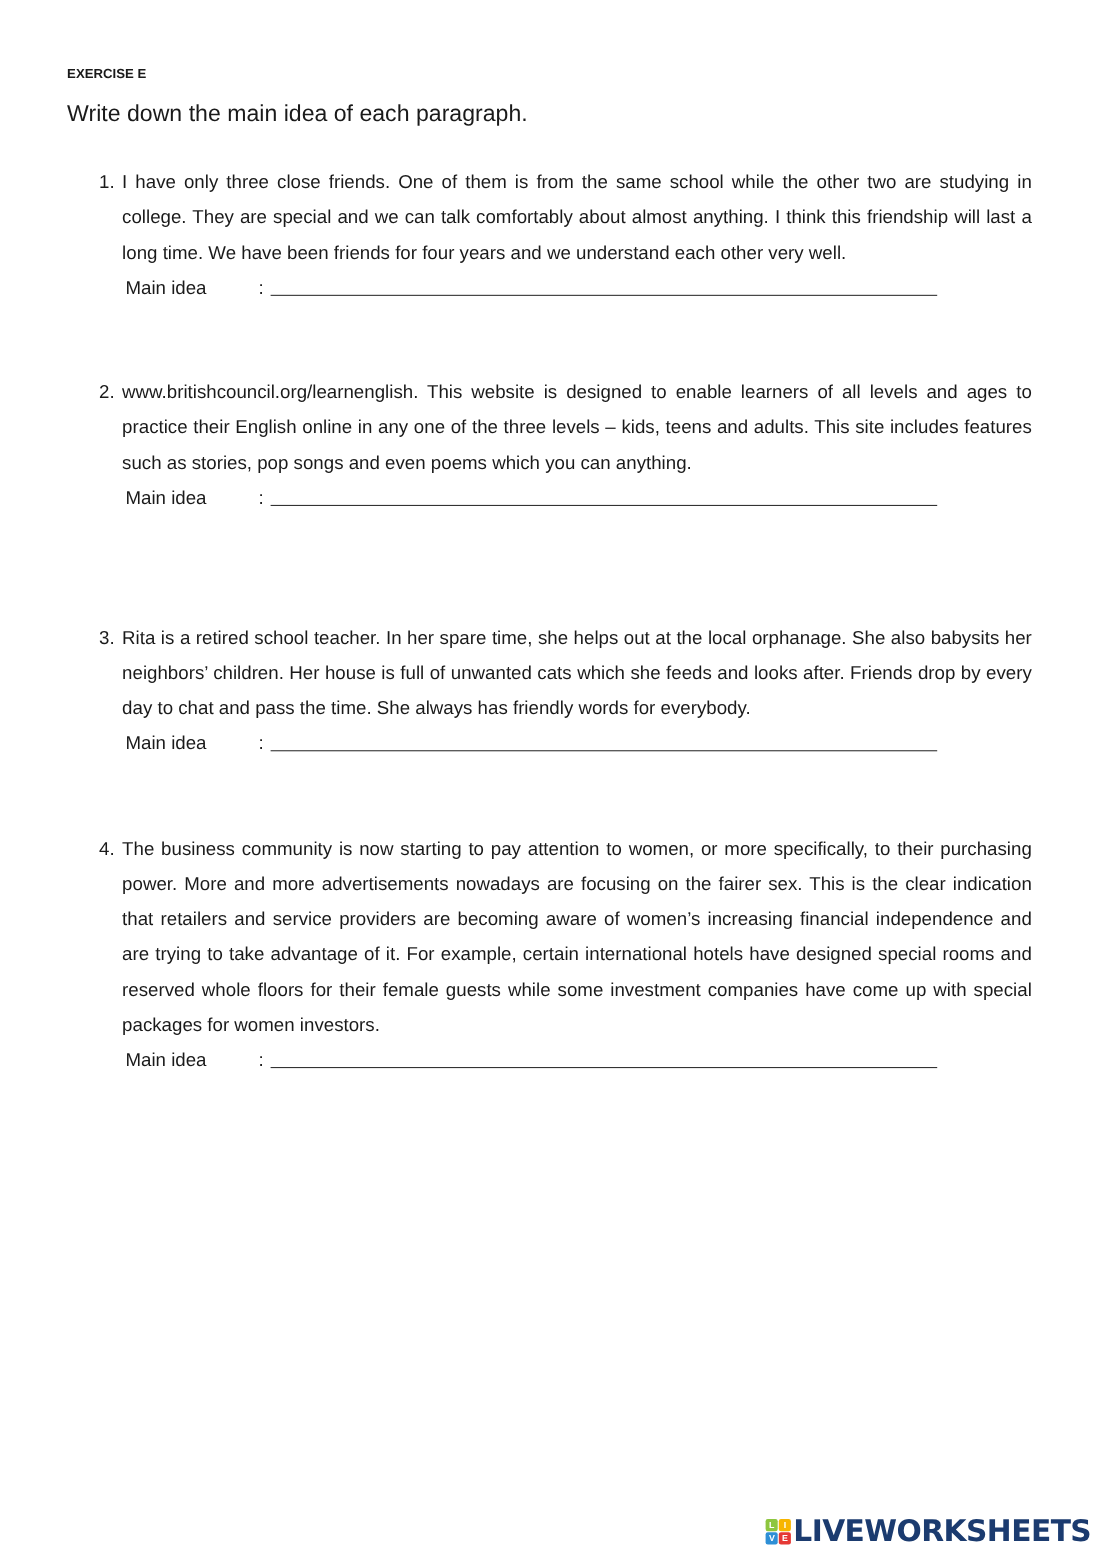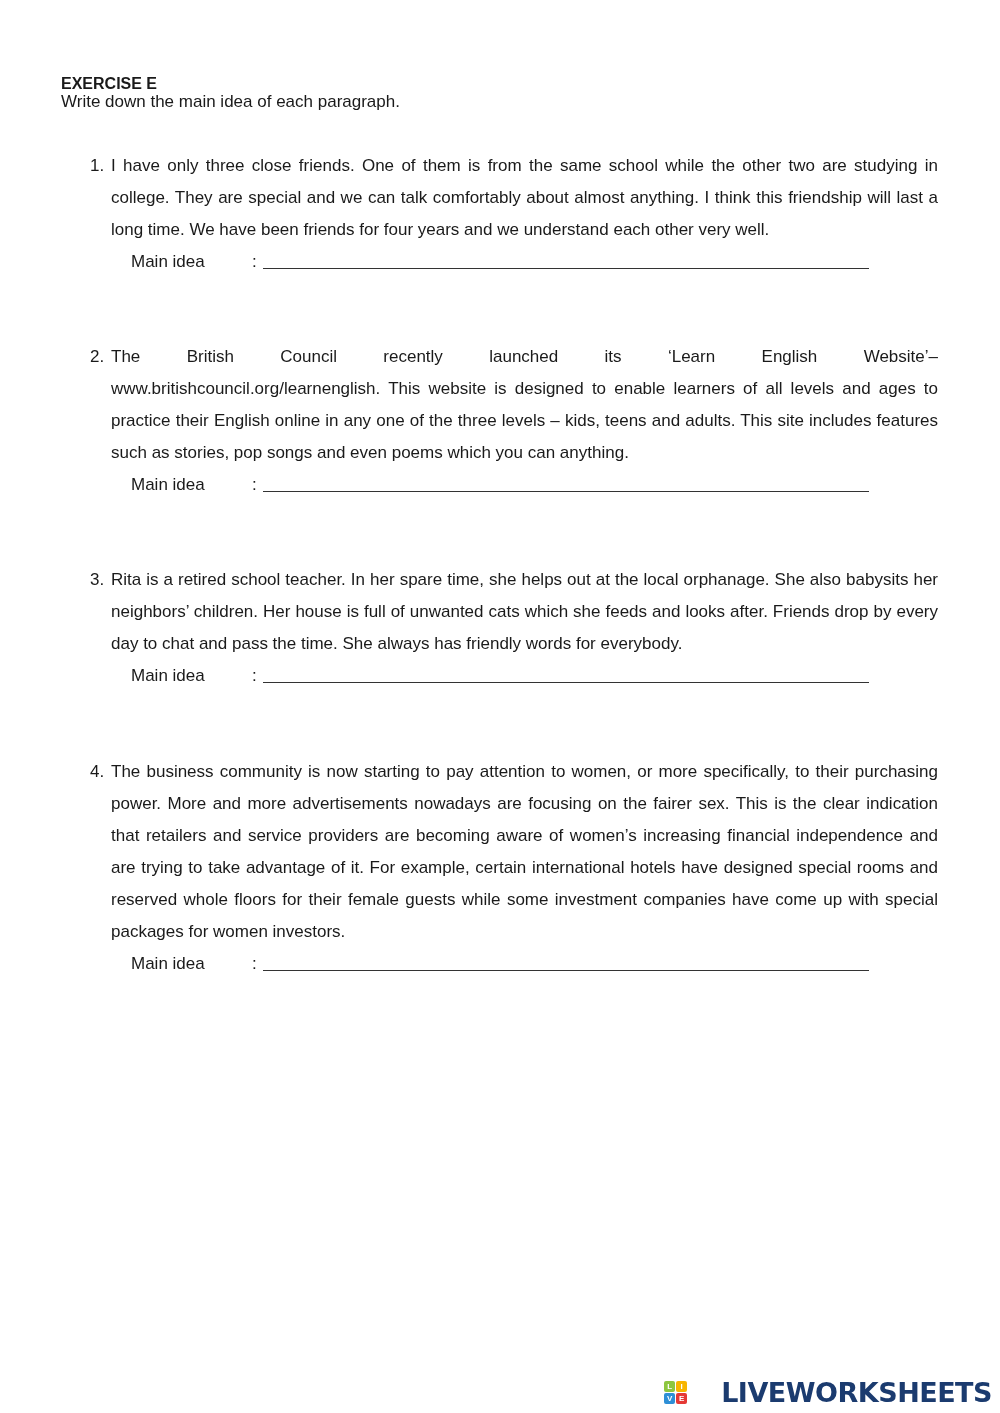--- a/index.html
+++ b/index.html
@@ -1,51 +1,50 @@
 <!DOCTYPE html>
 <html><head>
 <meta charset="utf-8">
 <style>
   html, body { margin:0; padding:0; background:#ffffff; }
   body { width:1000px; height:1413px; position:relative; overflow:hidden;
          font-family:"Liberation Sans", sans-serif; color:#1a1a1a; }
-  .title { position:absolute; left:61px; top:60px; font-size:16px; font-weight:bold;margin-top:15px; }
-  .instr { position:absolute; left:61px; top:92px; font-size:17px; }
+  .title { position:absolute; left:61px; top:60px; font-size:12px; font-weight:bold; }
+  .instr { position:absolute; left:61px; top:92px; font-size:21px; }
   .item { position:absolute; left:90px; width:848px; font-size:17px; line-height:32px; }
   .num { position:absolute; left:0; top:0; }
   .para { margin-left:21px; text-align:justify; }
   .para.justify-last { text-align-last:justify; }
-  .answer { margin-left:41px; position:relative; height:32px;text-decoration:underline; }
+  .answer { margin-left:24px; position:relative; height:32px;text-decoration:underline; }
   .answer .lbl { position:absolute; left:0; top:0; }
   .answer .colon { position:absolute; left:121px; top:0; }
   .answer .line { position:absolute; left:132px; width:606px; top:22px; border-bottom:1.5px solid #333; height:0; }
   .brand { position:absolute; right:8px; top:1377px; display:flex; align-items:center; }
   .live-box { display:grid; grid-template-columns:11px 11px; grid-template-rows:11px 11px; gap:1px; margin-right:2px; }
   .live-box span { font-size:8px; font-weight:bold; color:#fff; display:flex; align-items:center; justify-content:center; border-radius:2px; }
-  .brand-text { font-family:"DejaVu Sans", sans-serif; font-weight:bold; font-size:27px; color:#1b3b6f; letter-spacing:-0.5px;margin-left:32px; }
+  .brand-text { font-family:"DejaVu Sans", sans-serif; font-weight:bold; font-size:27px; color:#1b3b6f; letter-spacing:-0.5px; }
 </style>
 </head>
 <body>
 
 <div class="title">EXERCISE E</div>
 <div class="instr">Write down the main idea of each paragraph.</div>
 
 <div class="item" style="top:150px;">
   <span class="num">1.</span>
   <div class="para">I have only three close friends. One of them is from the same school while the other two are studying in college. They are special and we can talk comfortably about almost anything. I think this friendship will last a long time. We have been friends for four years and we understand each other very well.</div>
   <div class="answer">
     <span class="lbl">Main idea</span>
     <span class="colon">:</span>
     <div class="line"></div>
   </div>
 </div>
 
 <div class="item" style="top:341px;">
   <span class="num">2.</span>
-  <div class="para justify-last">The British Council recently launched its ‘Learn English Website’–</div>
   <div class="para">www.britishcouncil.org/learnenglish. This website is designed to enable learners of all levels and ages to practice their English online in any one of the three levels – kids, teens and adults. This site includes features such as stories, pop songs and even poems which you can anything.</div>
   <div class="answer">
     <span class="lbl">Main idea</span>
     <span class="colon">:</span>
     <div class="line"></div>
   </div>
 </div>
 
 <div class="item" style="top:564px;">
   <span class="num">3.</span>

